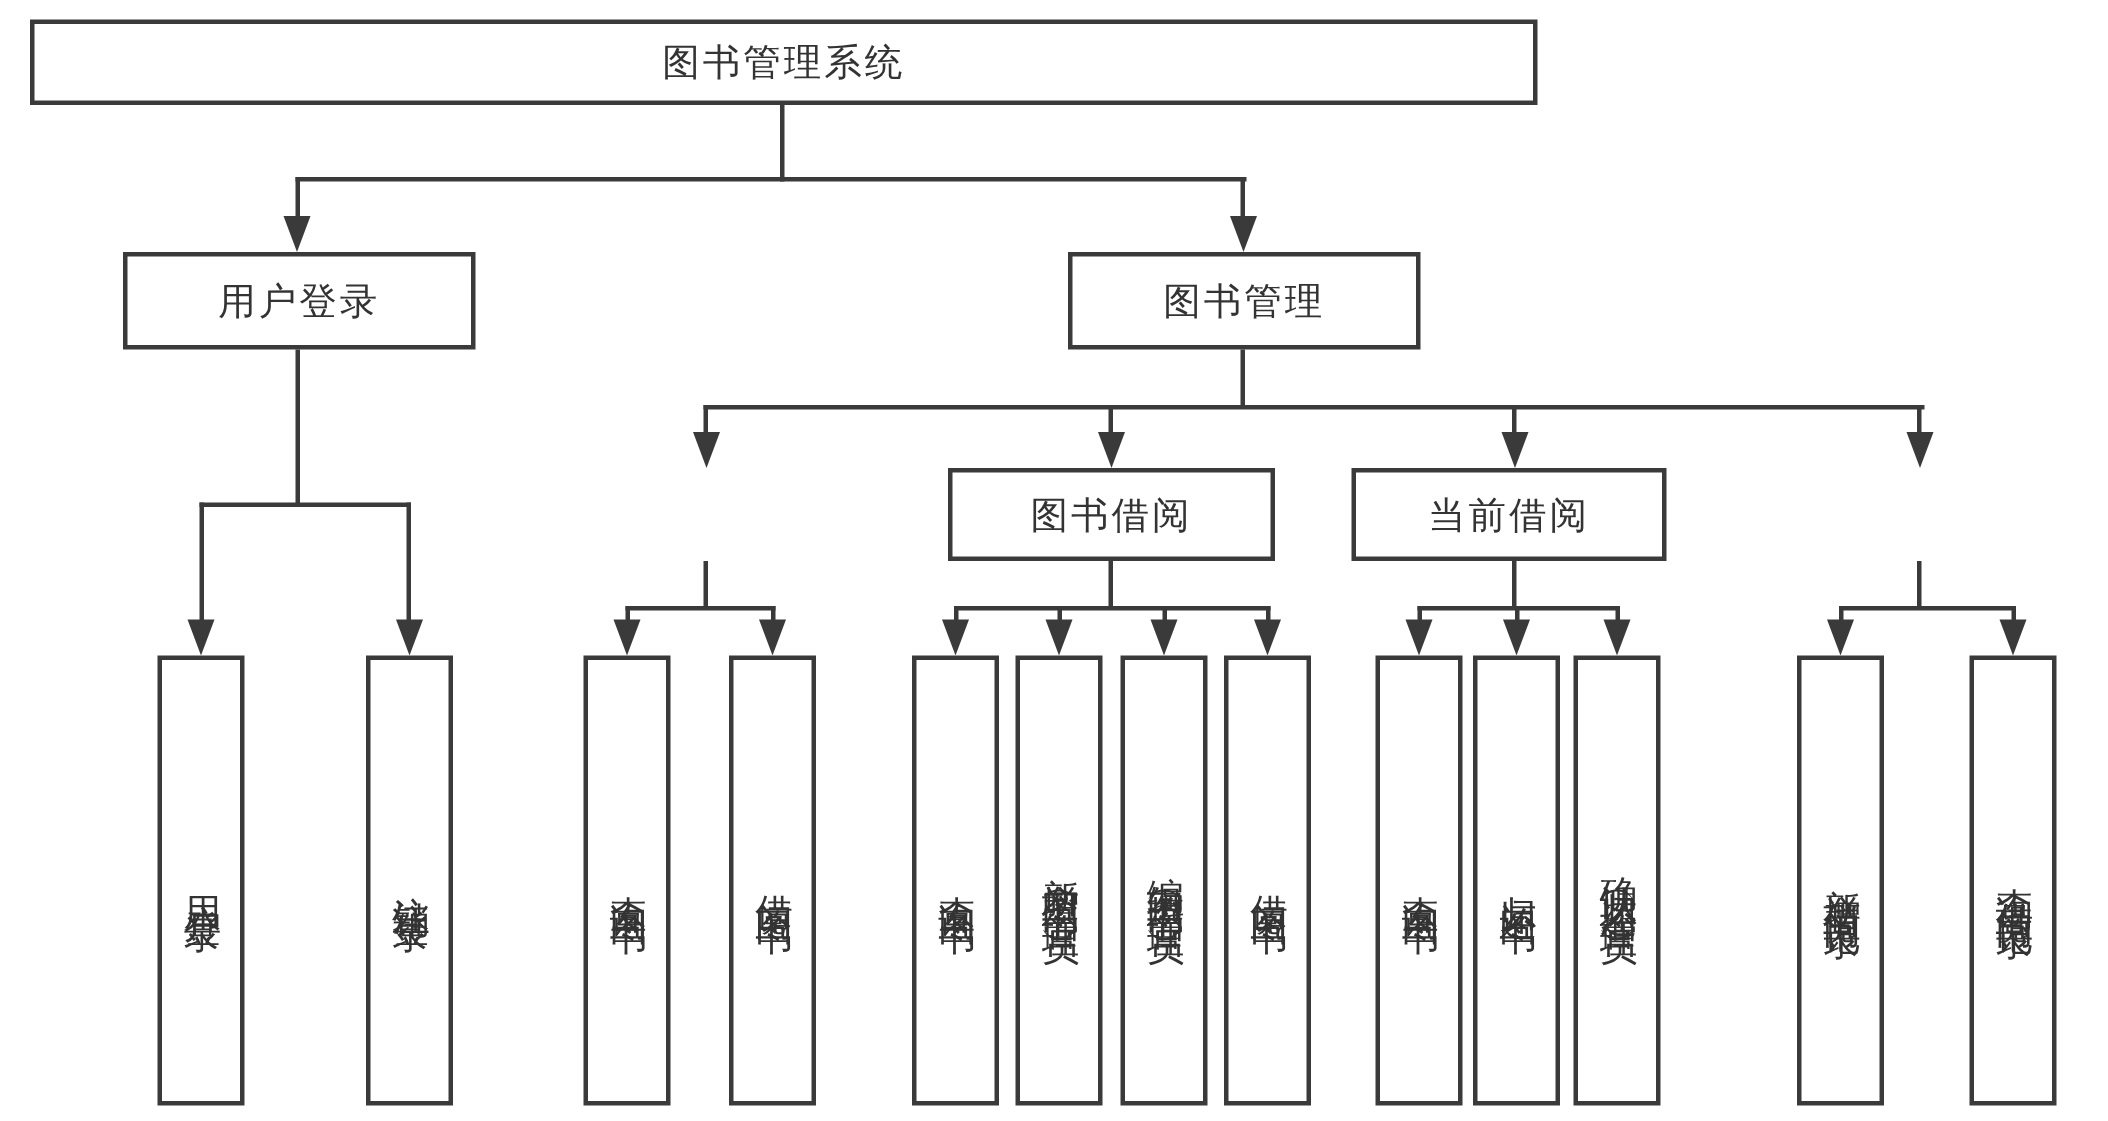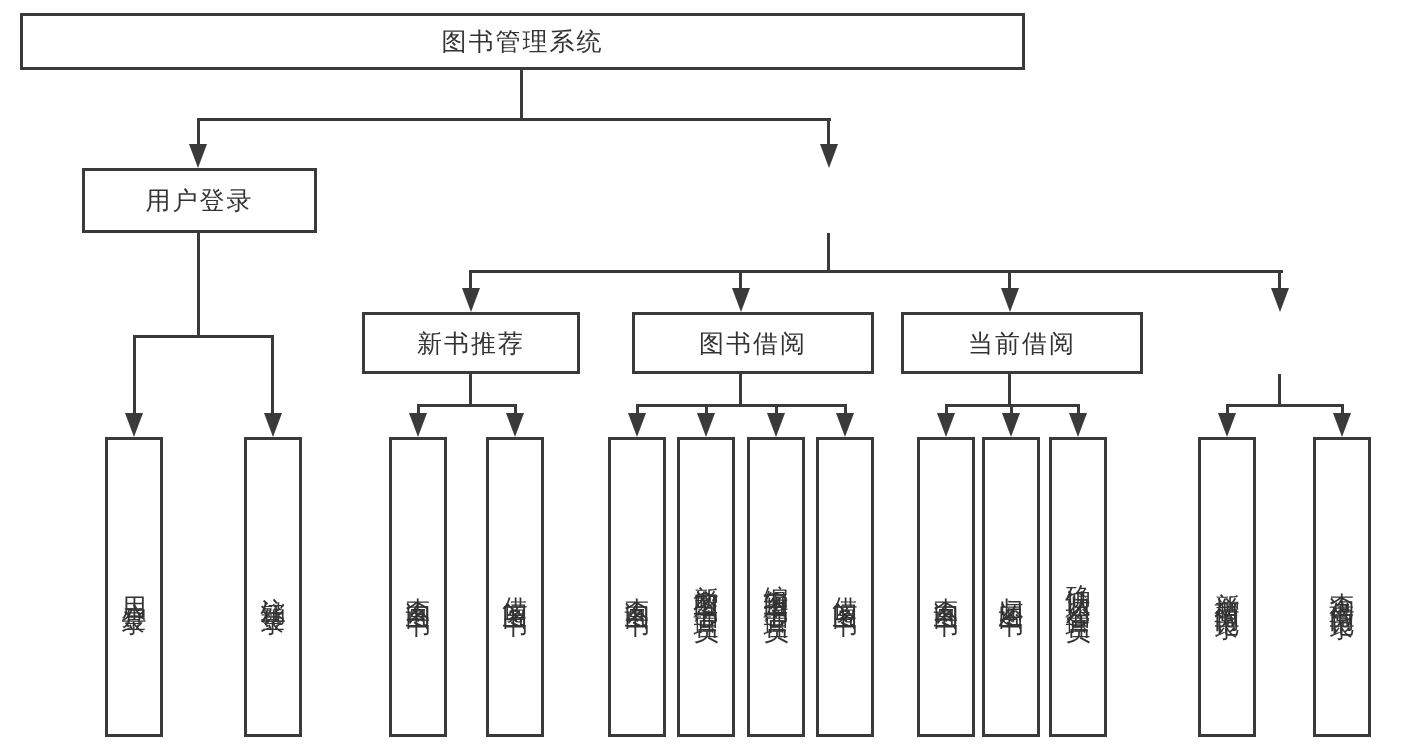--- a/index.html
+++ b/index.html
@@ -70,46 +70,46 @@
   <div class="vl" style="left:520px;top:70px;height:51px"></div>
   <div class="hl" style="left:197px;top:118px;width:634px"></div>
   <div class="vl" style="left:197px;top:118px;height:30px"></div>
   <div class="arrow" style="left:189px;top:144px"></div>
   <div class="vl" style="left:827px;top:118px;height:30px"></div>
   <div class="arrow" style="left:820px;top:144px"></div>
 
   <div class="box h-box" style="left:82px;top:168px;width:235px;height:65px">
     <span class="label">用户登录</span>
   </div>
+  <div class="box h-box" style="left:712px;top:168px;width:235px;height:65px">
+    <span class="label">图书管理</span>
+  </div>
 
   <div class="vl" style="left:197px;top:233px;height:104px"></div>
   <div class="hl" style="left:133px;top:335px;width:141px"></div>
   <div class="vl" style="left:133px;top:335px;height:80px"></div>
   <div class="arrow" style="left:125px;top:413px"></div>
   <div class="vl" style="left:271px;top:335px;height:80px"></div>
   <div class="arrow" style="left:264px;top:413px"></div>
 
   <div class="vl" style="left:827px;top:233px;height:39px"></div>
   <div class="hl" style="left:469px;top:270px;width:814px"></div>
   <div class="vl" style="left:469px;top:270px;height:22px"></div>
   <div class="arrow" style="left:462px;top:288px"></div>
   <div class="vl" style="left:739px;top:270px;height:22px"></div>
   <div class="arrow" style="left:732px;top:288px"></div>
   <div class="vl" style="left:1008px;top:270px;height:22px"></div>
   <div class="arrow" style="left:1001px;top:288px"></div>
   <div class="vl" style="left:1278px;top:270px;height:22px"></div>
   <div class="arrow" style="left:1271px;top:288px"></div>
 
-  <div class="box h-box" style="left:362px;top:312px;width:218px;height:62px">
-    <span class="label">新书推荐</span>
-  </div>
-  <div class="box h-box" style="left:632px;top:312px;width:242px;height:62px">
+  <div class="box h-box" style="left:632px;top:312px;width:218px;height:62px">
     <span class="label">图书借阅</span>
   </div>
-  <div class="box h-box" style="left:901px;top:312px;width:242px;height:62px">
+  <div class="box h-box" style="left:901px;top:312px;width:210px;height:62px">
     <span class="label">当前借阅</span>
   </div>
 
   <div class="vl" style="left:469px;top:374px;height:32px"></div>
   <div class="hl" style="left:417px;top:404px;width:100px"></div>
   <div class="vl" style="left:417px;top:404px;height:12px"></div>
   <div class="arrow" style="left:409px;top:413px"></div>
   <div class="vl" style="left:514px;top:404px;height:12px"></div>
   <div class="arrow" style="left:506px;top:413px"></div>
 

